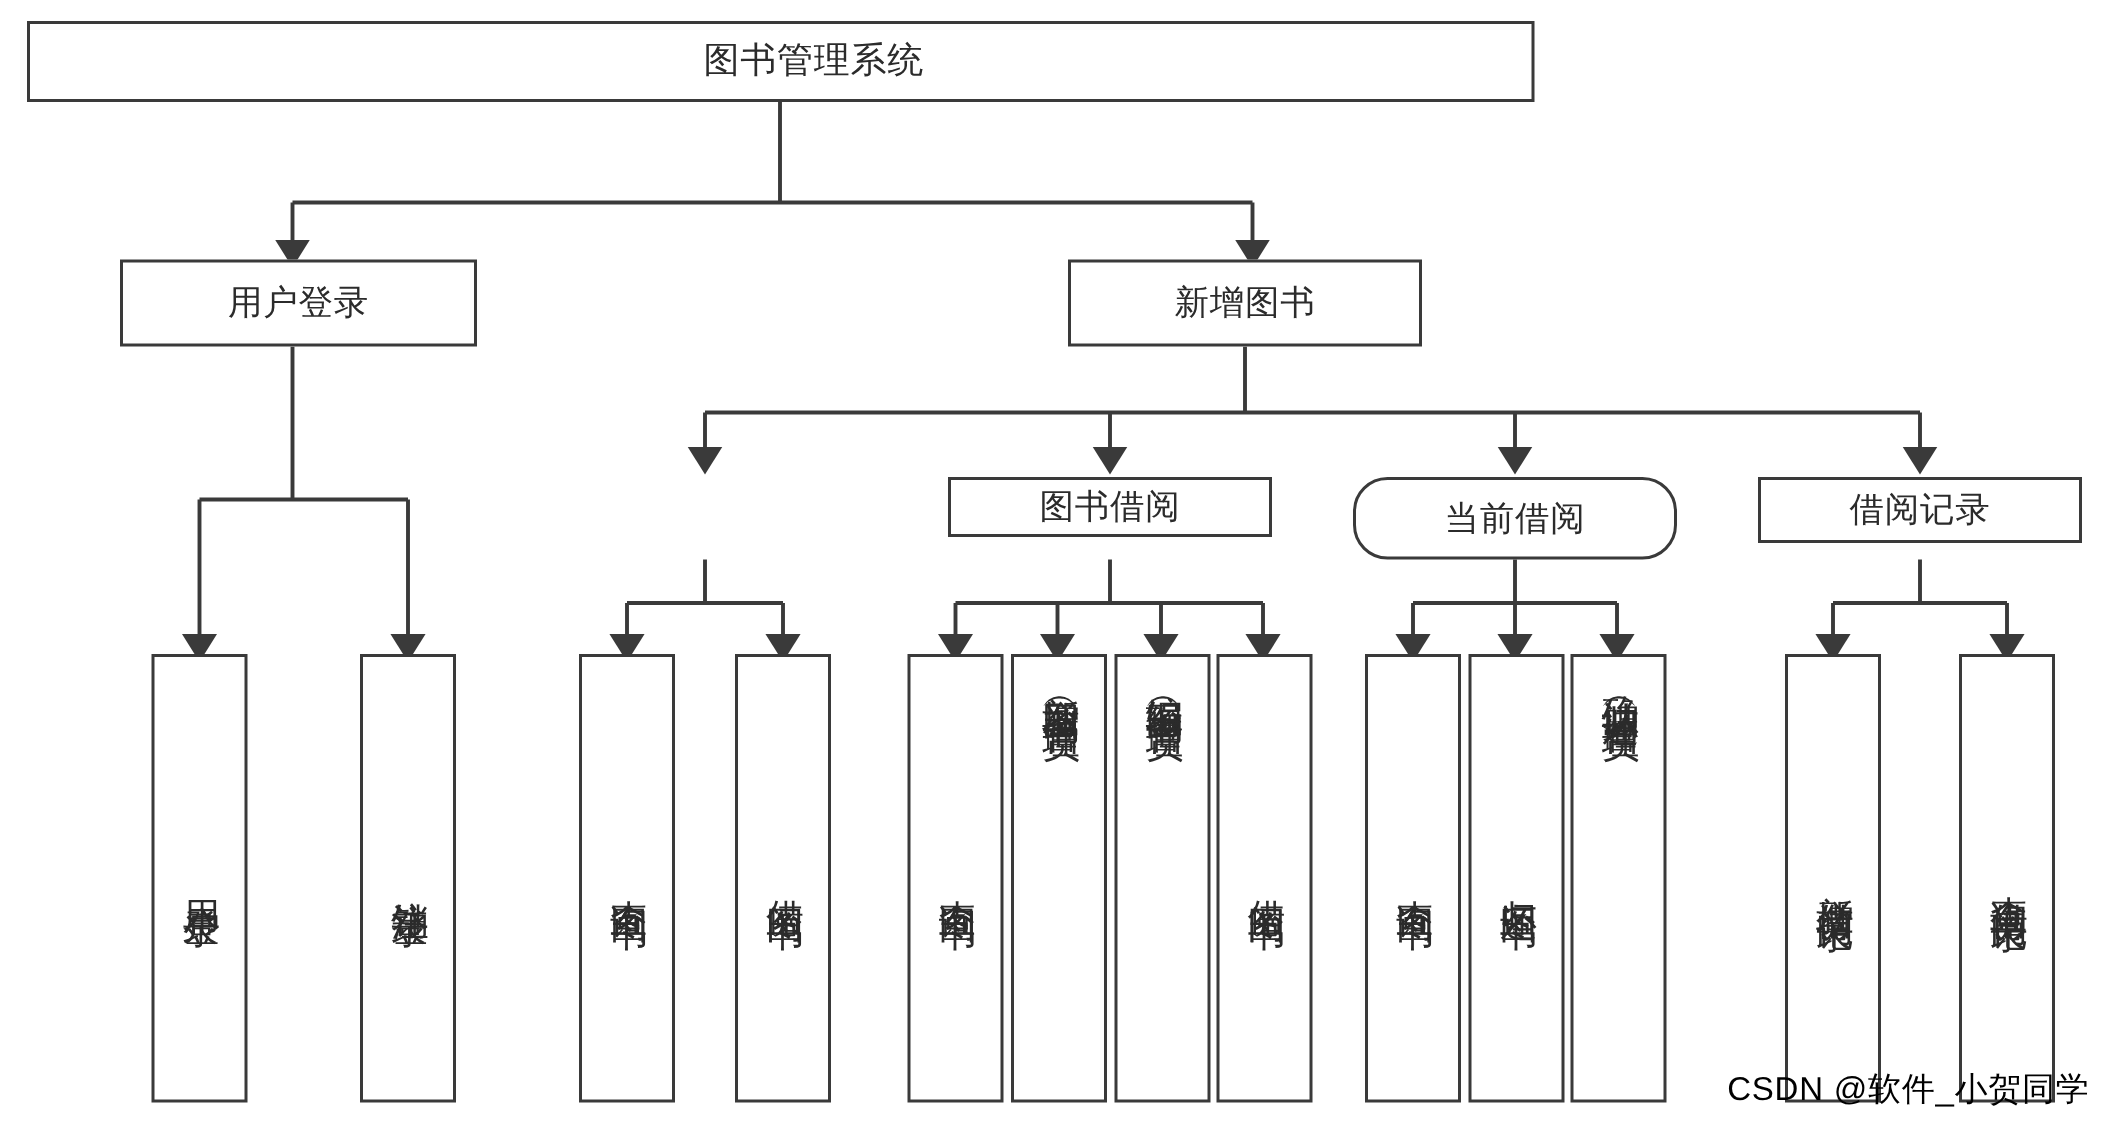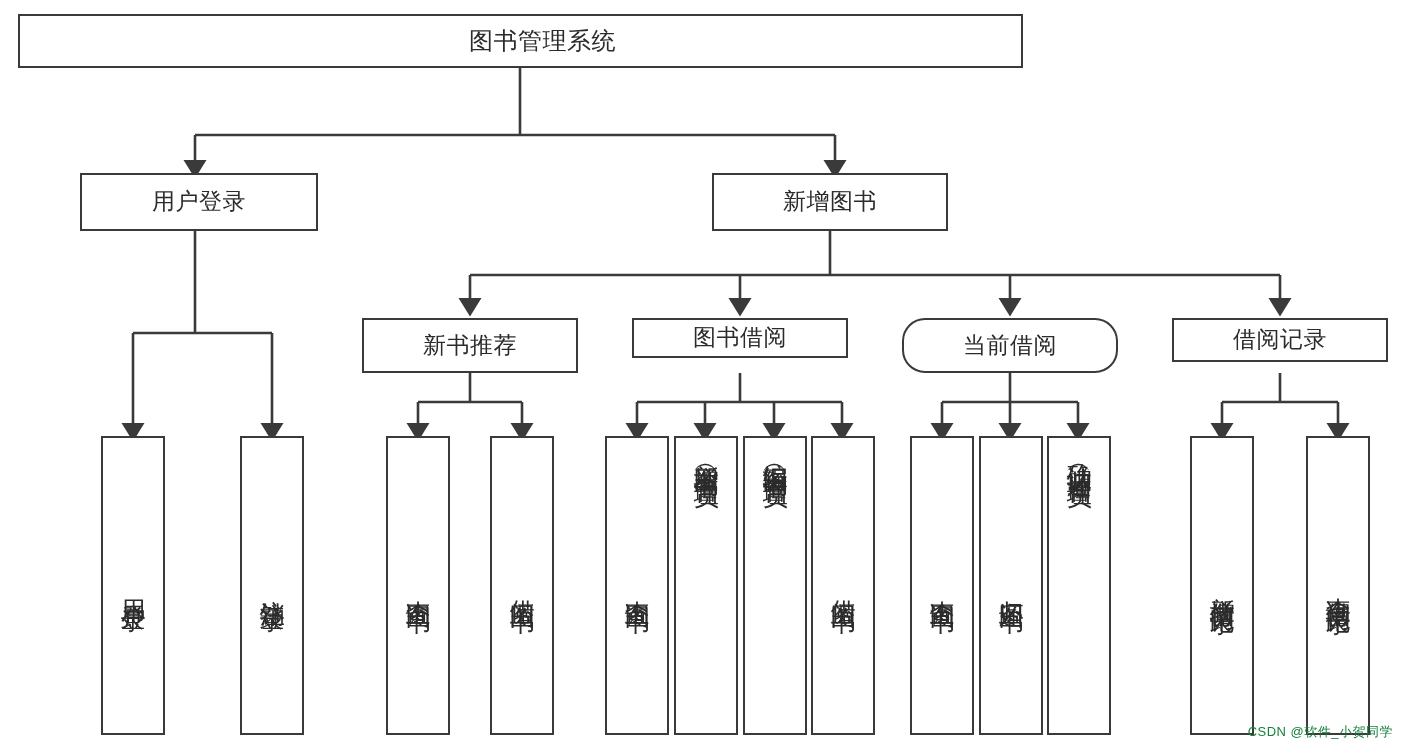--- a/index.html
+++ b/index.html
@@ -65,22 +65,22 @@
   }
   .vwrap.top{
     align-items:flex-start;
     padding-top:6px;
     box-sizing:border-box;
   }
   .watermark{
     position:absolute;
     right:12px;
     bottom:6px;
-    font-size:13px;
-    color:#15803d;
+    font-size:22px;
+    color:#000000;
     letter-spacing:0.5px;
     white-space:nowrap;
   }
 </style>
 </head>
 <body>
 
 <div id="canvas">
 
   <svg class="wires" viewBox="0 0 1405 747" xmlns="http://www.w3.org/2000/svg">
@@ -138,23 +138,20 @@
   </div>
 
   <div class="node horiz" style="left:80px;top:173px;width:238px;height:58px;">
     <span class="lbl">用户登录</span>
   </div>
 
   <div class="node horiz" style="left:712px;top:173px;width:236px;height:58px;">
     <span class="lbl">新增图书</span>
   </div>
 
-  <div class="node horiz" style="left:362px;top:318px;width:216px;height:55px;">
-    <span class="lbl">新书推荐</span>
-  </div>
 
   <div class="node horiz" style="left:632px;top:318px;width:216px;height:40px;">
     <span class="lbl">图书借阅</span>
   </div>
 
   <div class="node horiz" style="left:902px;top:318px;width:216px;height:55px;border-radius:23px;">
     <span class="lbl">当前借阅</span>
   </div>
 
   <div class="node horiz" style="left:1172px;top:318px;width:216px;height:44px;">

